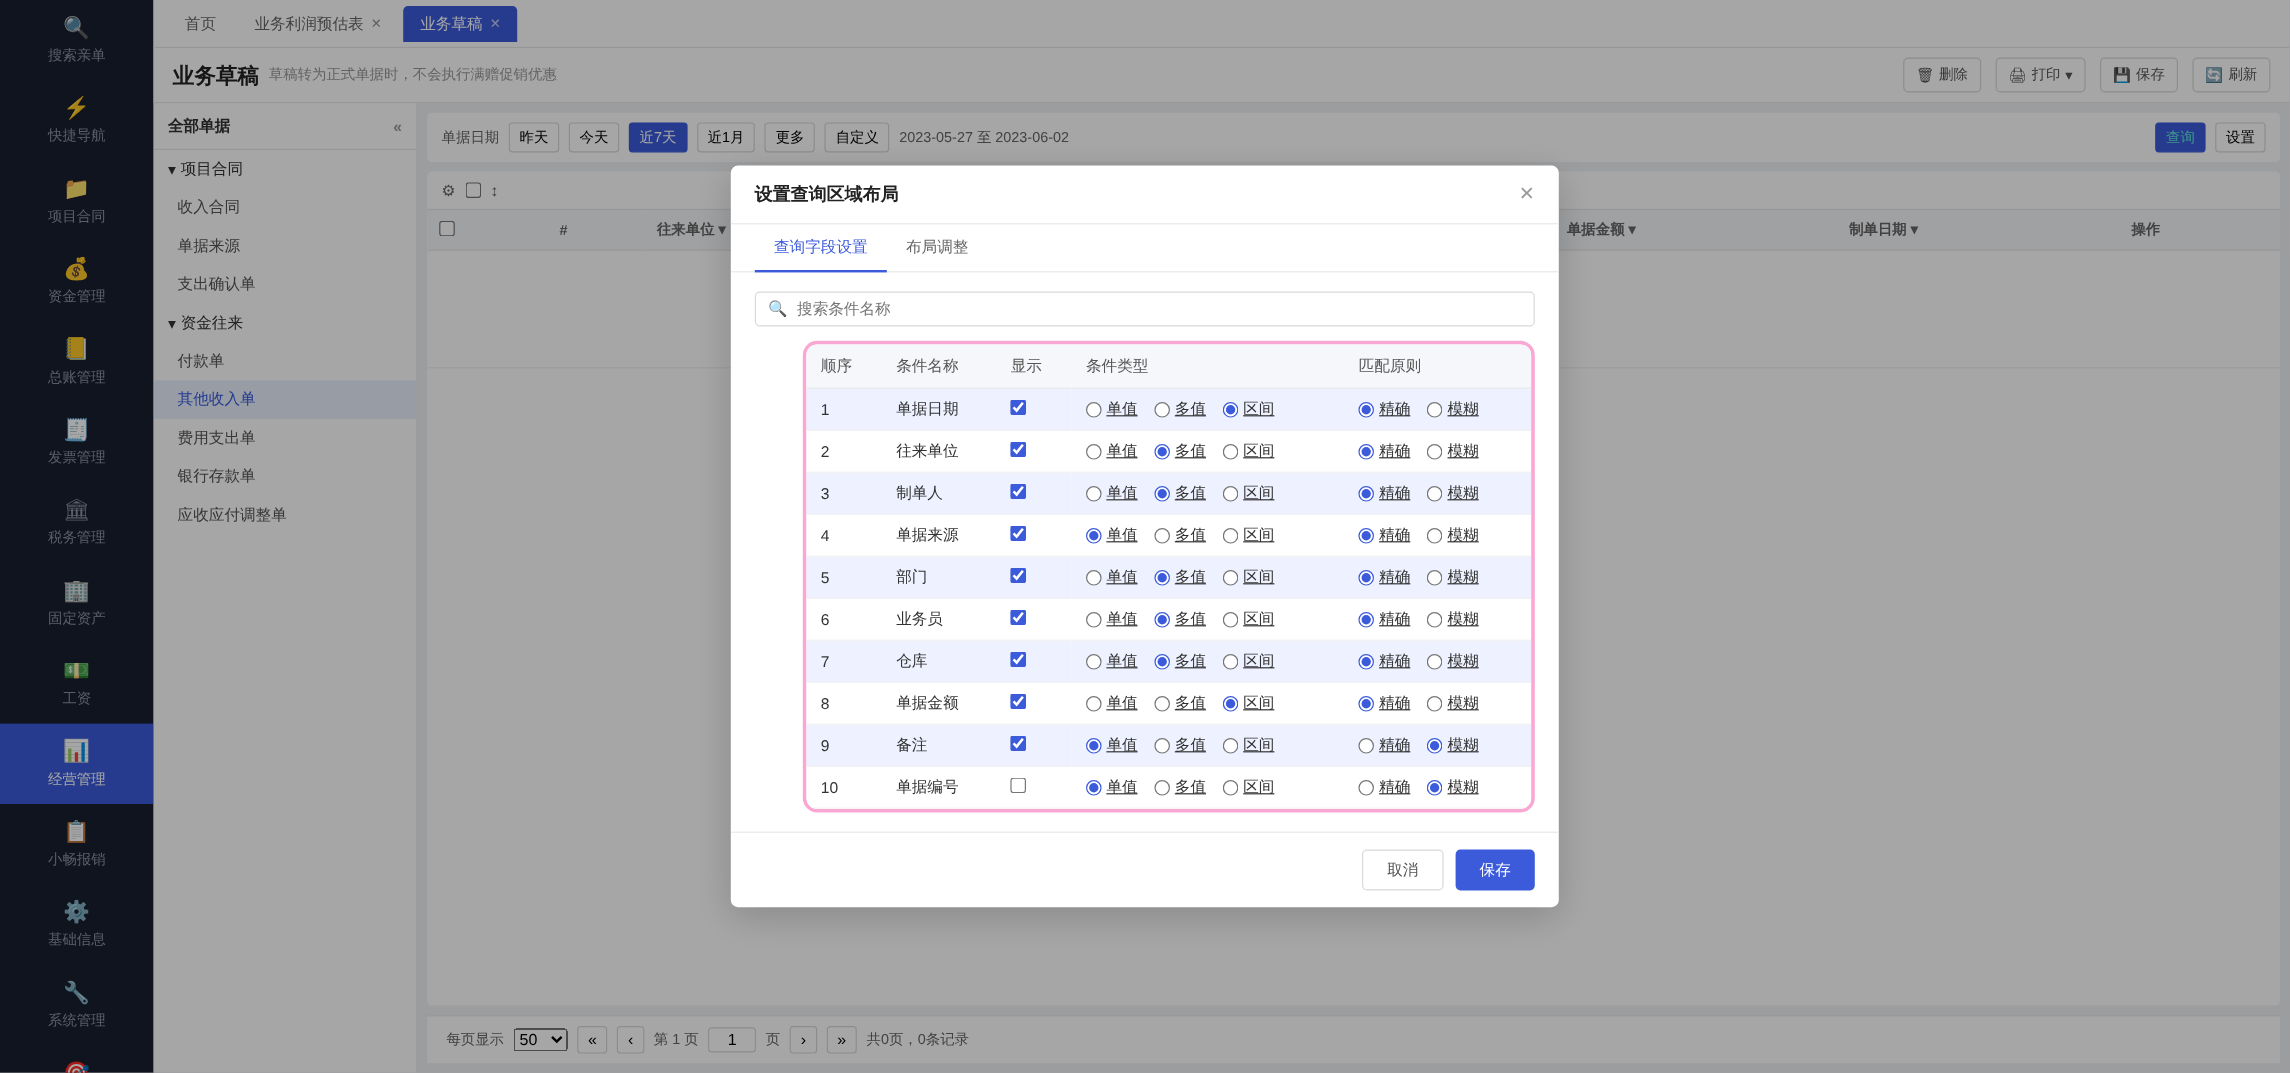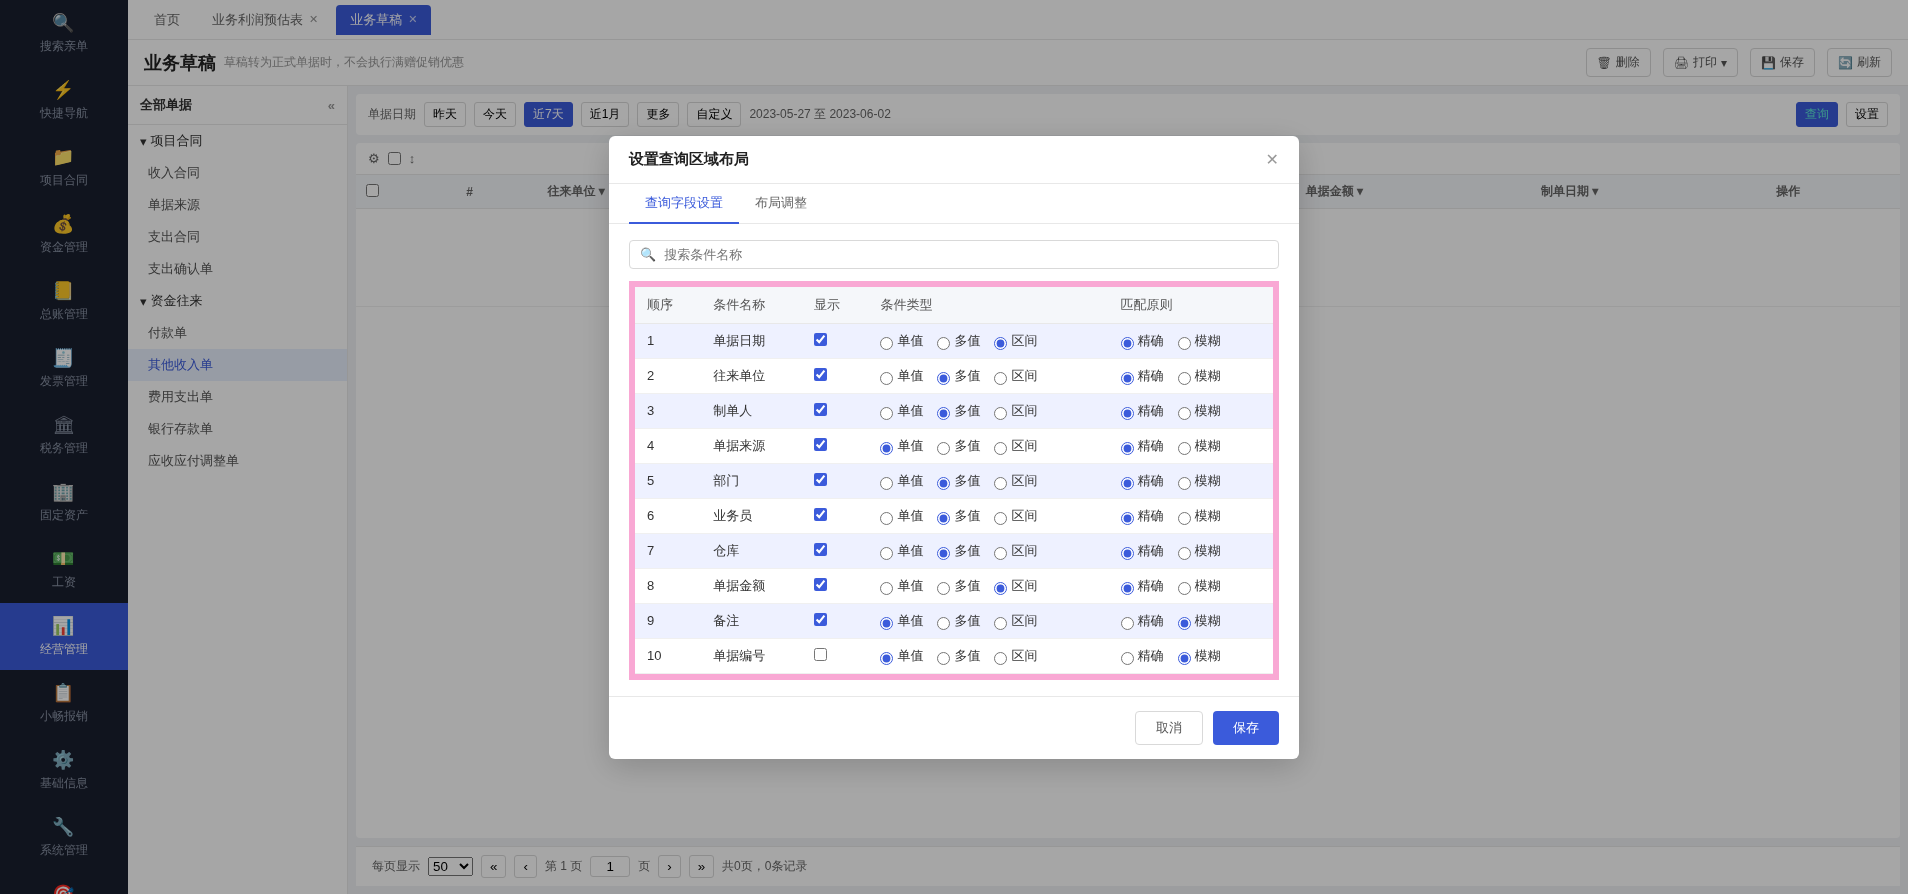--- a/index.html
+++ b/index.html
@@ -70,31 +70,31 @@
     .modal-title { font-size: 15px; font-weight: 600; color: #222; }
     .modal-close { cursor: pointer; font-size: 16px; color: #999; }
     .modal-tabs { padding: 0 20px; display: flex; gap: 0; border-bottom: 1px solid #e8e8e8; }
     .modal-tab { padding: 10px 16px; cursor: pointer; font-size: 13px; color: #666; border-bottom: 2px solid transparent; margin-bottom: -1px; }
     .modal-tab.active { color: #3b5bdb; border-bottom-color: #3b5bdb; font-weight: 500; }
     .modal-body { padding: 16px 20px; flex: 1; overflow: hidden; display: flex; flex-direction: column; gap: 12px; }
     .search-box { display: flex; align-items: center; border: 1px solid #d9d9d9; border-radius: 4px; padding: 6px 10px; gap: 8px; width: 100%; }
     .search-box input { border: none; outline: none; flex: 1; font-size: 13px; color: #333; }
 
     
-    .modal-table-container { flex: 1; overflow-y: auto; border: 6px solid #f9a8d4; border-radius: 0; }
+    .modal-table-container { flex: 1; overflow-y: auto; border: 3px solid #f9a8d4; border-radius: 12px; margin-left: 40px; }
     .modal-table { width: 100%; border-collapse: collapse; font-size: 13px; }
     .modal-table th { background: #f5f7fa; padding: 9px 12px; text-align: left; color: #555; border-bottom: 1px solid #e8e8e8; font-weight: 500; white-space: nowrap; }
     .modal-table td { padding: 8px 12px; border-bottom: 1px solid #f0f0f0; }
     .modal-table tr:nth-child(odd) { background: #fafbff; }
     .modal-table tr:nth-child(even) { background: #fff; }
     .modal-table tr.highlighted { background: #eef1ff; }
 
     
     .radio-group { display: flex; align-items: center; gap: 14px; }
-    .radio-item { display: flex; align-items: flex-end; gap: 4px; cursor: pointer; }
+    .radio-item { display: flex; align-items: center; gap: 4px; cursor: pointer; text-decoration: underline; }
     .radio-item input[type="radio"] { accent-color: #3b5bdb; cursor: pointer; }
 
     .modal-footer { padding: 14px 20px; border-top: 1px solid #e8e8e8; display: flex; justify-content: flex-end; gap: 10px; }
     .btn-cancel { padding: 7px 20px; border: 1px solid #d9d9d9; border-radius: 4px; cursor: pointer; background: #fff; font-size: 13px; color: #555; }
     .btn-save { padding: 7px 20px; border: none; border-radius: 4px; cursor: pointer; background: #3b5bdb; font-size: 13px; color: #fff; }
 
     
     ::-webkit-scrollbar { width: 6px; height: 6px; }
     ::-webkit-scrollbar-thumb { background: #ccc; border-radius: 3px; }
   </style>
@@ -211,21 +211,20 @@
         <div class="left-panel-header">
           <span>全部单据</span>
           <span style="cursor:pointer;color:#999">«</span>
         </div>
         <div class="tree-group">
           <span>▾</span>
           <span>项目合同</span>
         </div>
         <div class="tree-item">收入合同</div>
         <div class="tree-item">单据来源</div>
-        <div class="tree-item">支出合同</div>
         <div class="tree-item">支出确认单</div>
         <div class="tree-group">
           <span>▾</span>
           <span>资金往来</span>
         </div>
         <div class="tree-item">付款单</div>
         <div class="tree-item active">其他收入单</div>
         <div class="tree-item">费用支出单</div>
         <div class="tree-item">银行存款单</div>
         <div class="tree-item">应收应付调整单</div>

